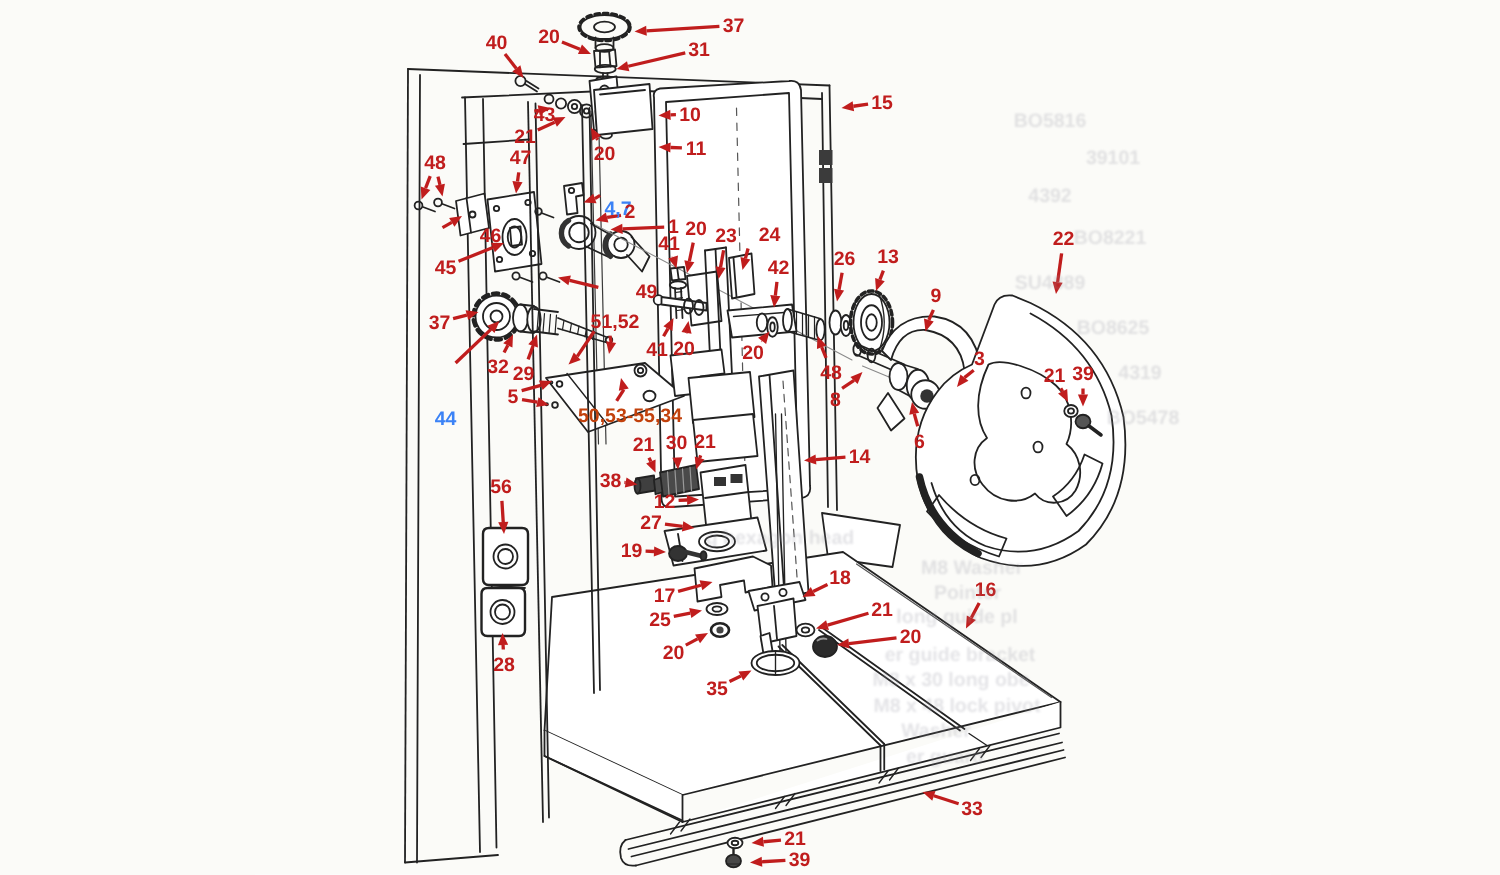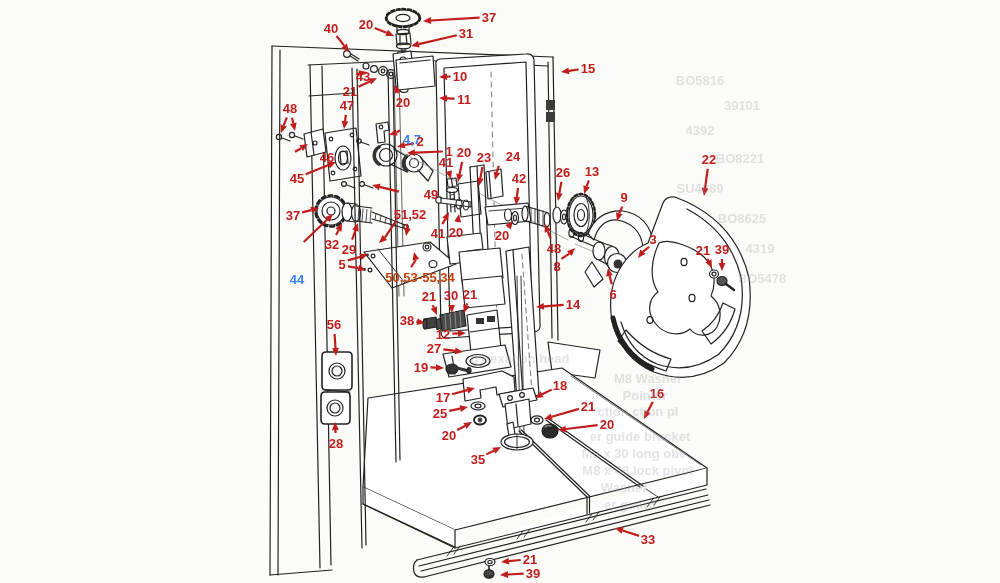--- a/index.html
+++ b/index.html
@@ -485,20 +485,20 @@
       <div class="ghost" style="left: 742px; top: 105px; color: rgb(157, 157, 168); opacity: 0.28;">39101</div>
       <div class="ghost" style="left: 700px; top: 130px; color: rgb(157, 157, 168); opacity: 0.28;">4392</div>
       <div class="ghost" style="left: 740px; top: 158px; color: rgb(157, 157, 168); opacity: 0.28;">BO8221</div>
       <div class="ghost" style="left: 700px; top: 188px; color: rgb(157, 157, 168); opacity: 0.28;">SU4889</div>
       <div class="ghost" style="left: 742px; top: 218px; color: rgb(157, 157, 168); opacity: 0.28;">BO8625</div>
       <div class="ghost" style="left: 760px; top: 248px; color: rgb(157, 157, 168); opacity: 0.28;">4319</div>
       <div class="ghost" style="left: 762px; top: 278px; color: rgb(157, 157, 168); opacity: 0.28;">BO5478</div>
       <div class="ghost" style="left: 520px; top: 358px; color: rgb(157, 157, 168); opacity: 0.28;">g hexagon head</div>
       <div class="ghost" style="left: 648px; top: 378px; color: rgb(157, 157, 168); opacity: 0.28;">M8 Washer</div>
       <div class="ghost" style="left: 645px; top: 395px; color: rgb(157, 157, 168); opacity: 0.28;">Pointer</div>
-      <div class="ghost" style="left: 638px; top: 411px; color: rgb(157, 157, 168); opacity: 0.28;">ction ction pl</div>
+      <div class="ghost" style="left: 638px; top: 411px; color: rgb(157, 157, 168); opacity: 0.28;">long guide pl</div>
       <div class="ghost" style="left: 640px; top: 436px; color: rgb(157, 157, 168); opacity: 0.28;">er guide bracket</div>
       <div class="ghost" style="left: 634px; top: 453px; color: rgb(157, 157, 168); opacity: 0.28;">M8 x 30 long obe</div>
       <div class="ghost" style="left: 638px; top: 470px; color: rgb(157, 157, 168); opacity: 0.28;">M8 x 48 lock pivot</div>
       <div class="ghost" style="left: 624px; top: 487px; color: rgb(157, 157, 168); opacity: 0.28;">Washer</div>
       <div class="ghost" style="left: 630px; top: 504px; color: rgb(157, 157, 168); opacity: 0.28;">er guard</div>
     </div>
 </div>
 
 </body></html>

